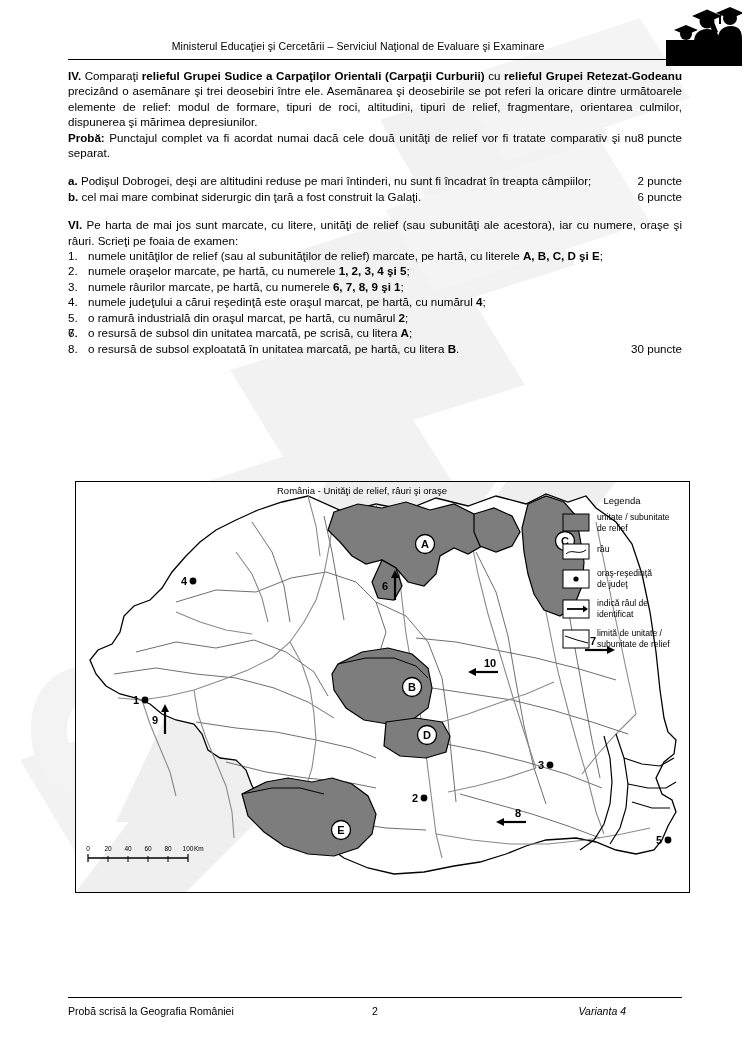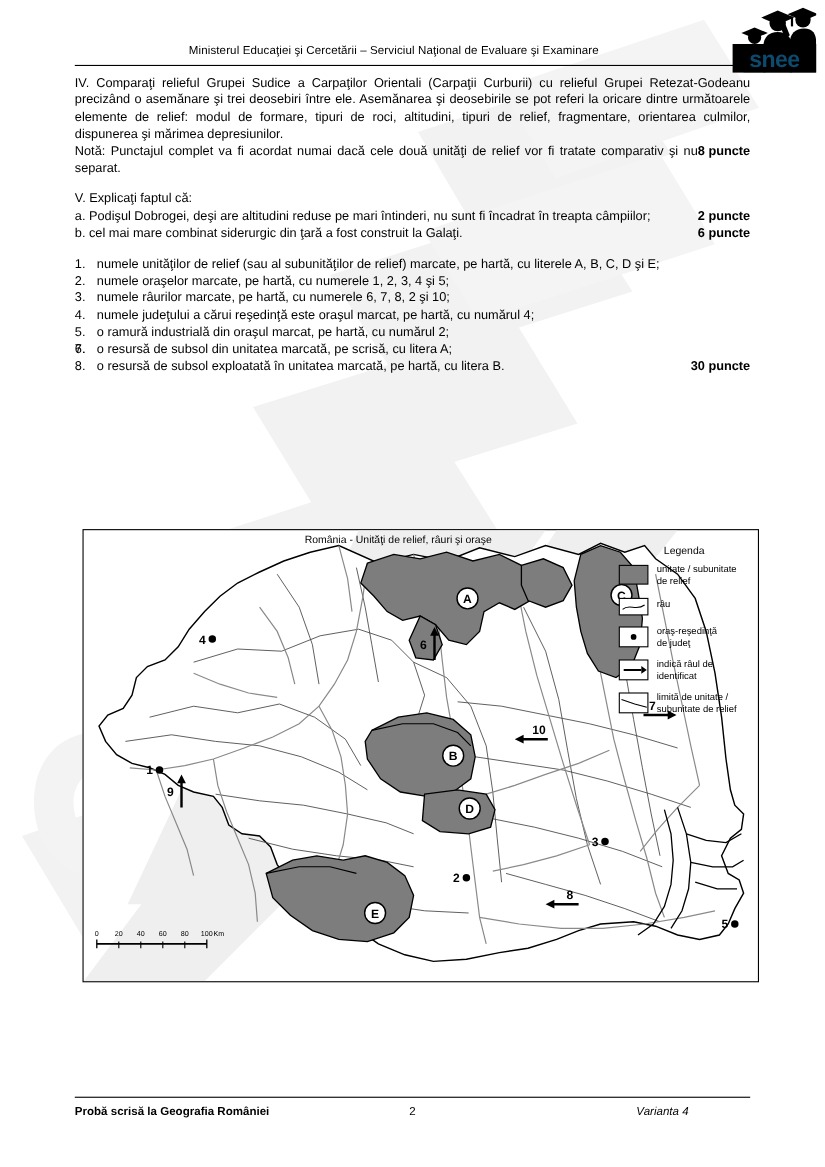--- a/index.html
+++ b/index.html
@@ -57,45 +57,45 @@
     position: absolute;
     left: 0; bottom: 0;
     width: 76px; height: 26px;
     background: #000;
   }
   .logo-text {
     position: absolute;
     left: 0; bottom: -2px;
     width: 76px;
     text-align: center;
-    color: #0c4a6e;
+    color: #000000;
     font-size: 21px;
     font-weight: 700;
     letter-spacing: -0.5px;
     line-height: 26px;
   }
 
   
   .content {
     position: absolute;
     left: 68px;
     top: 68px;
     width: 614px;
   }
   p.just {
     margin: 0;
     font-size: 11.6px;
     line-height: 15.4px;
     text-align: justify;
     text-justify: inter-word;
   }
-  .b { font-weight: normal; }
+  .b { font-weight: bold; }
   .pts {
     float: right;
-    font-weight: bold;
+    font-weight: normal;
   }
   .gap { height: 13px; }
 
   ol.items {
     margin: 0;
     padding: 0;
     list-style: none;
     font-size: 11.6px;
     line-height: 15.4px;
   }
@@ -131,21 +131,21 @@
     top: 997px;
     width: 614px;
   }
   .footer-rule { width: 614px; height: 1px; background: #000; }
   .footer-row {
     display: flex;
     align-items: baseline;
     font-size: 10.5px;
     padding-top: 7px;
   }
-  .footer-left { width: 38%; font-weight: bold; }
+  .footer-left { width: 38%; }
   .footer-center { width: 24%; text-align: center; }
   .footer-right { width: 38%; text-align: right; padding-right: 56px; font-style: italic; }
 </style>
 </head>
 <body>
 
 <div class="watermark">
   <svg width="750" height="1061" viewBox="0 0 750 1061" xmlns="http://www.w3.org/2000/svg">
     <g fill="#f2f2f2">
       <path d="M380 120 L560 60 L610 140 L430 205 Z"></path>
@@ -197,38 +197,38 @@
     </svg>
     <div class="logo-box"></div>
     <div class="logo-text">snee</div>
   </div>
 </div>
 
 <div class="content">
 
   <div>
     <p class="just"><span class="b">IV.</span> <span>Comparaţi</span> <span class="b">relieful Grupei Sudice a Carpaţilor Orientali (Carpaţii Curburii)</span> <span>cu</span> <span class="b">relieful Grupei Retezat-Godeanu</span> <span>precizând o asemănare şi trei deosebiri între ele. Asemănarea şi deosebirile se pot referi la oricare dintre următoarele elemente de relief: modul de formare, tipuri de roci, altitudini, tipuri de relief, fragmentare, orientarea culmilor, dispunerea şi mărimea depresiunilor.</span></p>
-    <p class="just"><span class="pts">8 puncte</span><span class="b">Notă:</span> <span>Punctajul complet va fi acordat numai dacă cele două unităţi de relief vor fi tratate comparativ şi nu separat.</span></p>
+    <p class="just"><span class="pts">8 puncte</span><span class="b">Probă:</span> <span>Punctajul complet va fi acordat numai dacă cele două unităţi de relief vor fi tratate comparativ şi nu separat.</span></p>
   </div>
 
   <div class="gap"></div>
 
   <div>
-    <p class="just"><span class="b">V.</span> <span>Explicaţi faptul că:</span></p>
     <p class="just"><span class="pts">2 puncte</span><span class="b">a.</span> <span>Podişul Dobrogei, deşi are altitudini reduse pe mari întinderi, nu sunt fi încadrat în treapta câmpiilor;</span></p>
     <p class="just"><span class="pts">6 puncte</span><span class="b">b.</span> <span>cel mai mare combinat siderurgic din ţară a fost construit la Galaţi.</span></p>
   </div>
 
   <div class="gap"></div>
 
   <div>
+    <p class="just"><span class="b">VI.</span> <span>Pe harta de mai jos sunt marcate, cu litere, unităţi de relief (sau subunităţi ale acestora), iar cu numere, oraşe şi râuri. Scrieţi pe foaia de examen:</span></p>
     <ol class="items" id="vi-list">
           <li><span class="num">1.</span><span>numele unităţilor de relief (sau al subunităţilor de relief) marcate, pe hartă, cu literele </span><span class="b">A, B, C, D şi E</span><span>;</span></li>
           <li><span class="num">2.</span><span>numele oraşelor marcate, pe hartă, cu numerele </span><span class="b">1, 2, 3, 4 şi 5</span><span>;</span></li>
-          <li><span class="num">3.</span><span>numele râurilor marcate, pe hartă, cu numerele </span><span class="b">6, 7, 8, 2 şi 10</span><span>;</span></li>
+          <li><span class="num">3.</span><span>numele râurilor marcate, pe hartă, cu numerele </span><span class="b">6, 7, 8, 9 şi 1</span><span>;</span></li>
           <li><span class="num">4.</span><span>numele judeţului a cărui reşedinţă este oraşul marcat, pe hartă, cu numărul </span><span class="b">4</span><span>;</span></li>
           <li><span class="num">5.</span><span>o ramură industrială din oraşul marcat, pe hartă, cu numărul </span><span class="b">2</span><span>;</span></li>
           <li><span class="num">6.</span></li>
           <li><span class="num">7.</span><span>o resursă de subsol din unitatea marcată, pe scrisă, cu litera </span><span class="b">A</span><span>;</span></li>
           <li><span class="num">8.</span><span class="pts">30 puncte</span><span>o resursă de subsol exploatată în unitatea marcată, pe hartă, cu litera </span><span class="b">B</span><span>.</span></li>
         </ol>
   </div>
 </div>
 
 <div class="map-frame">

